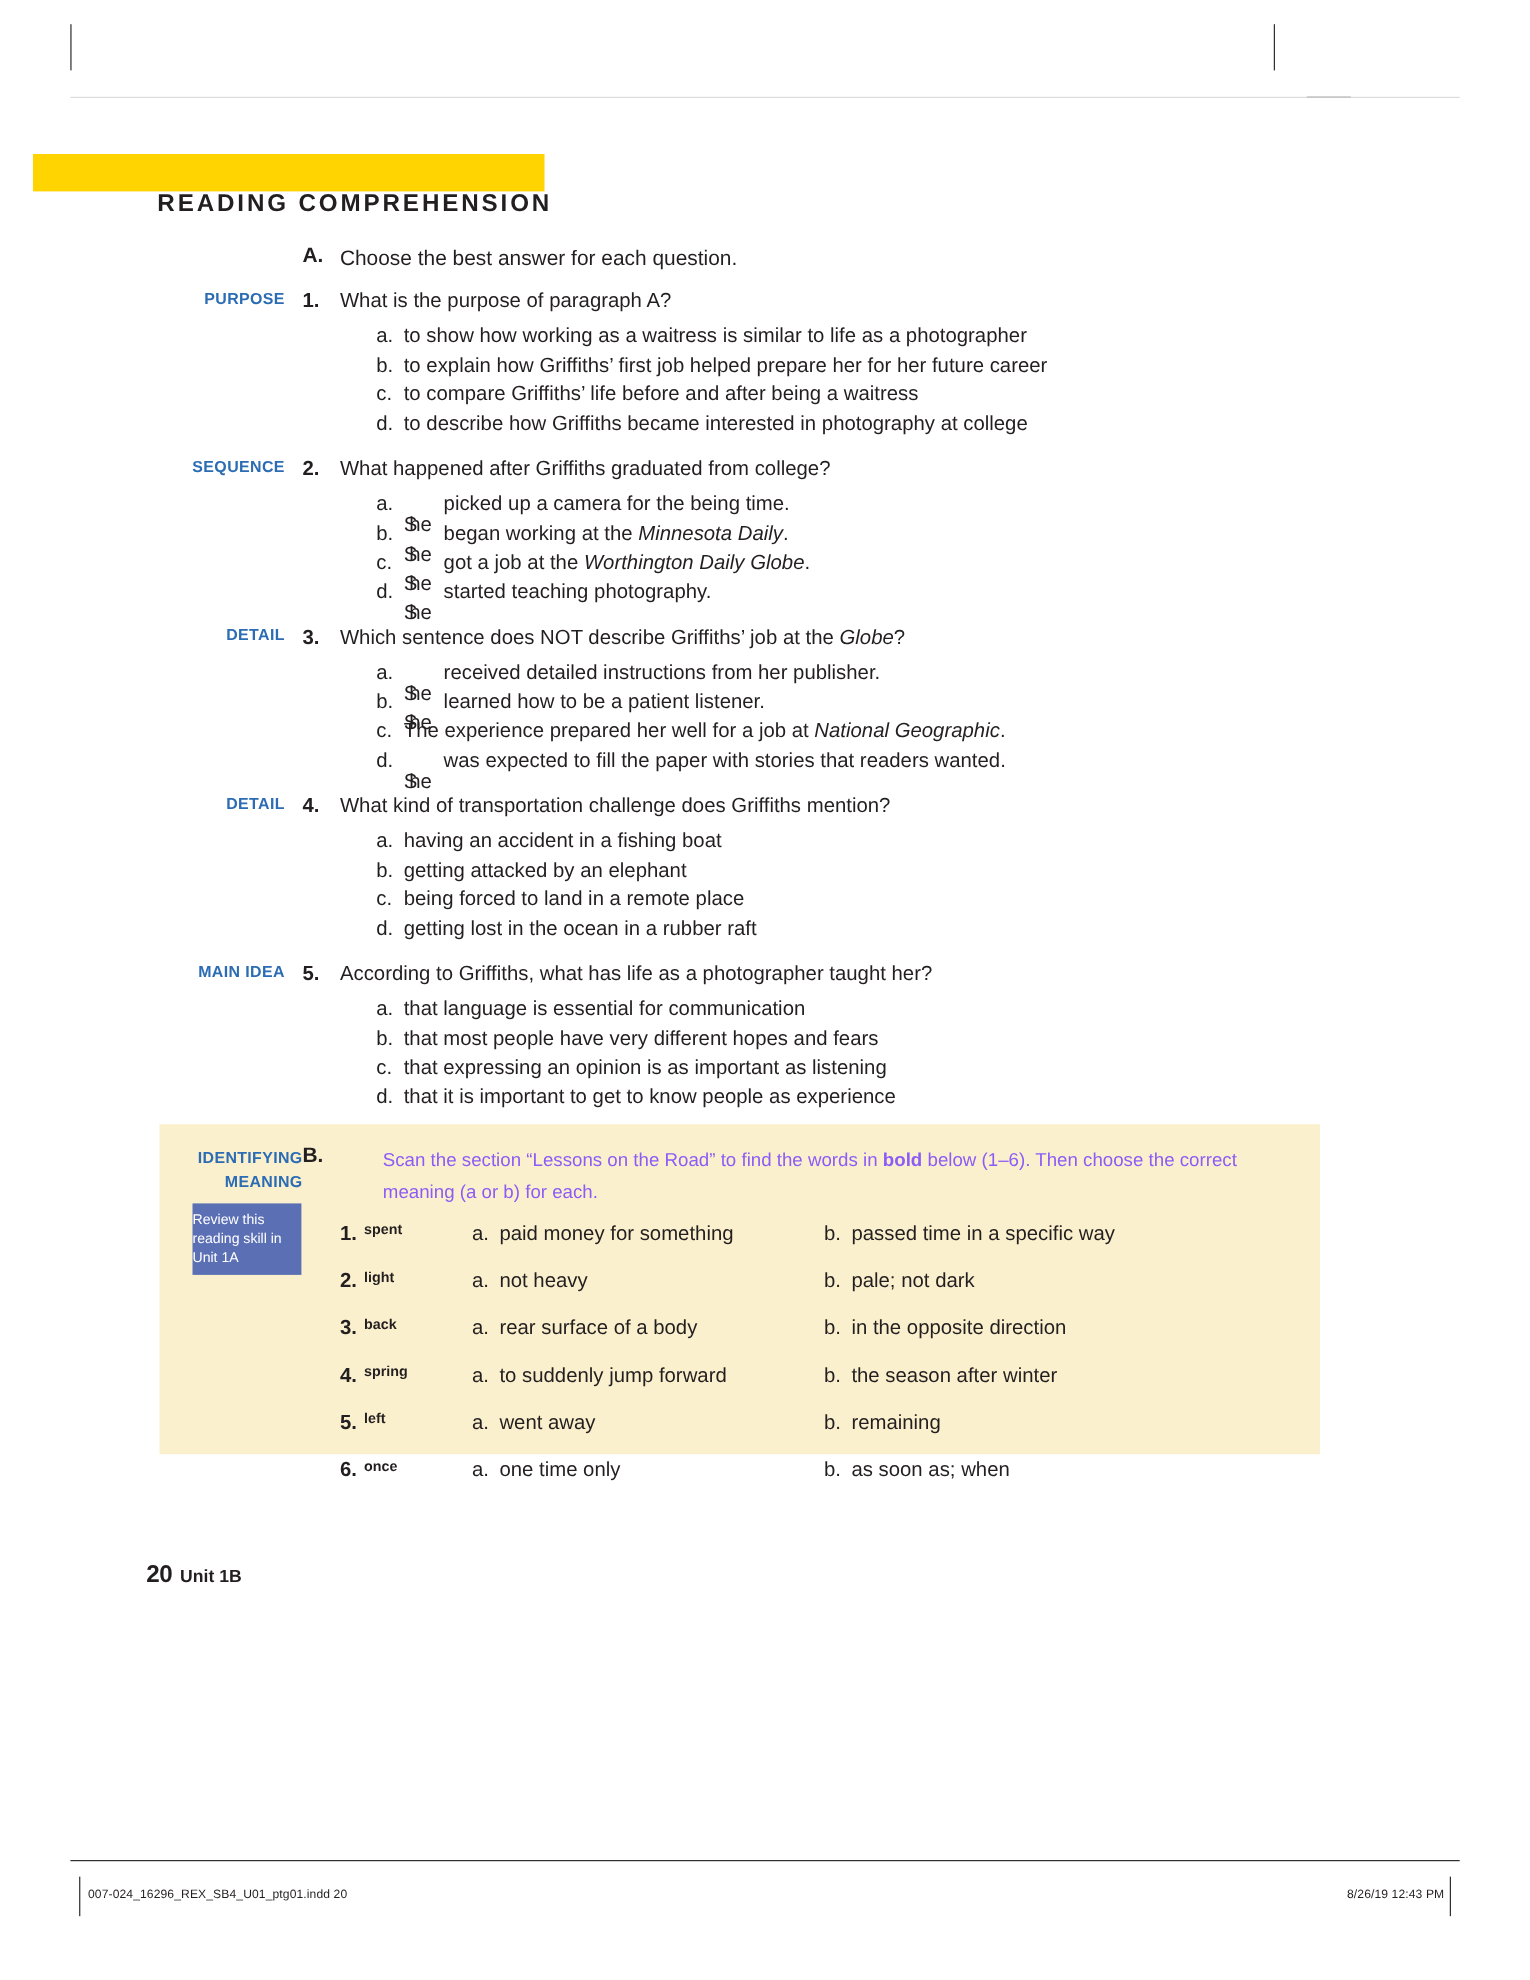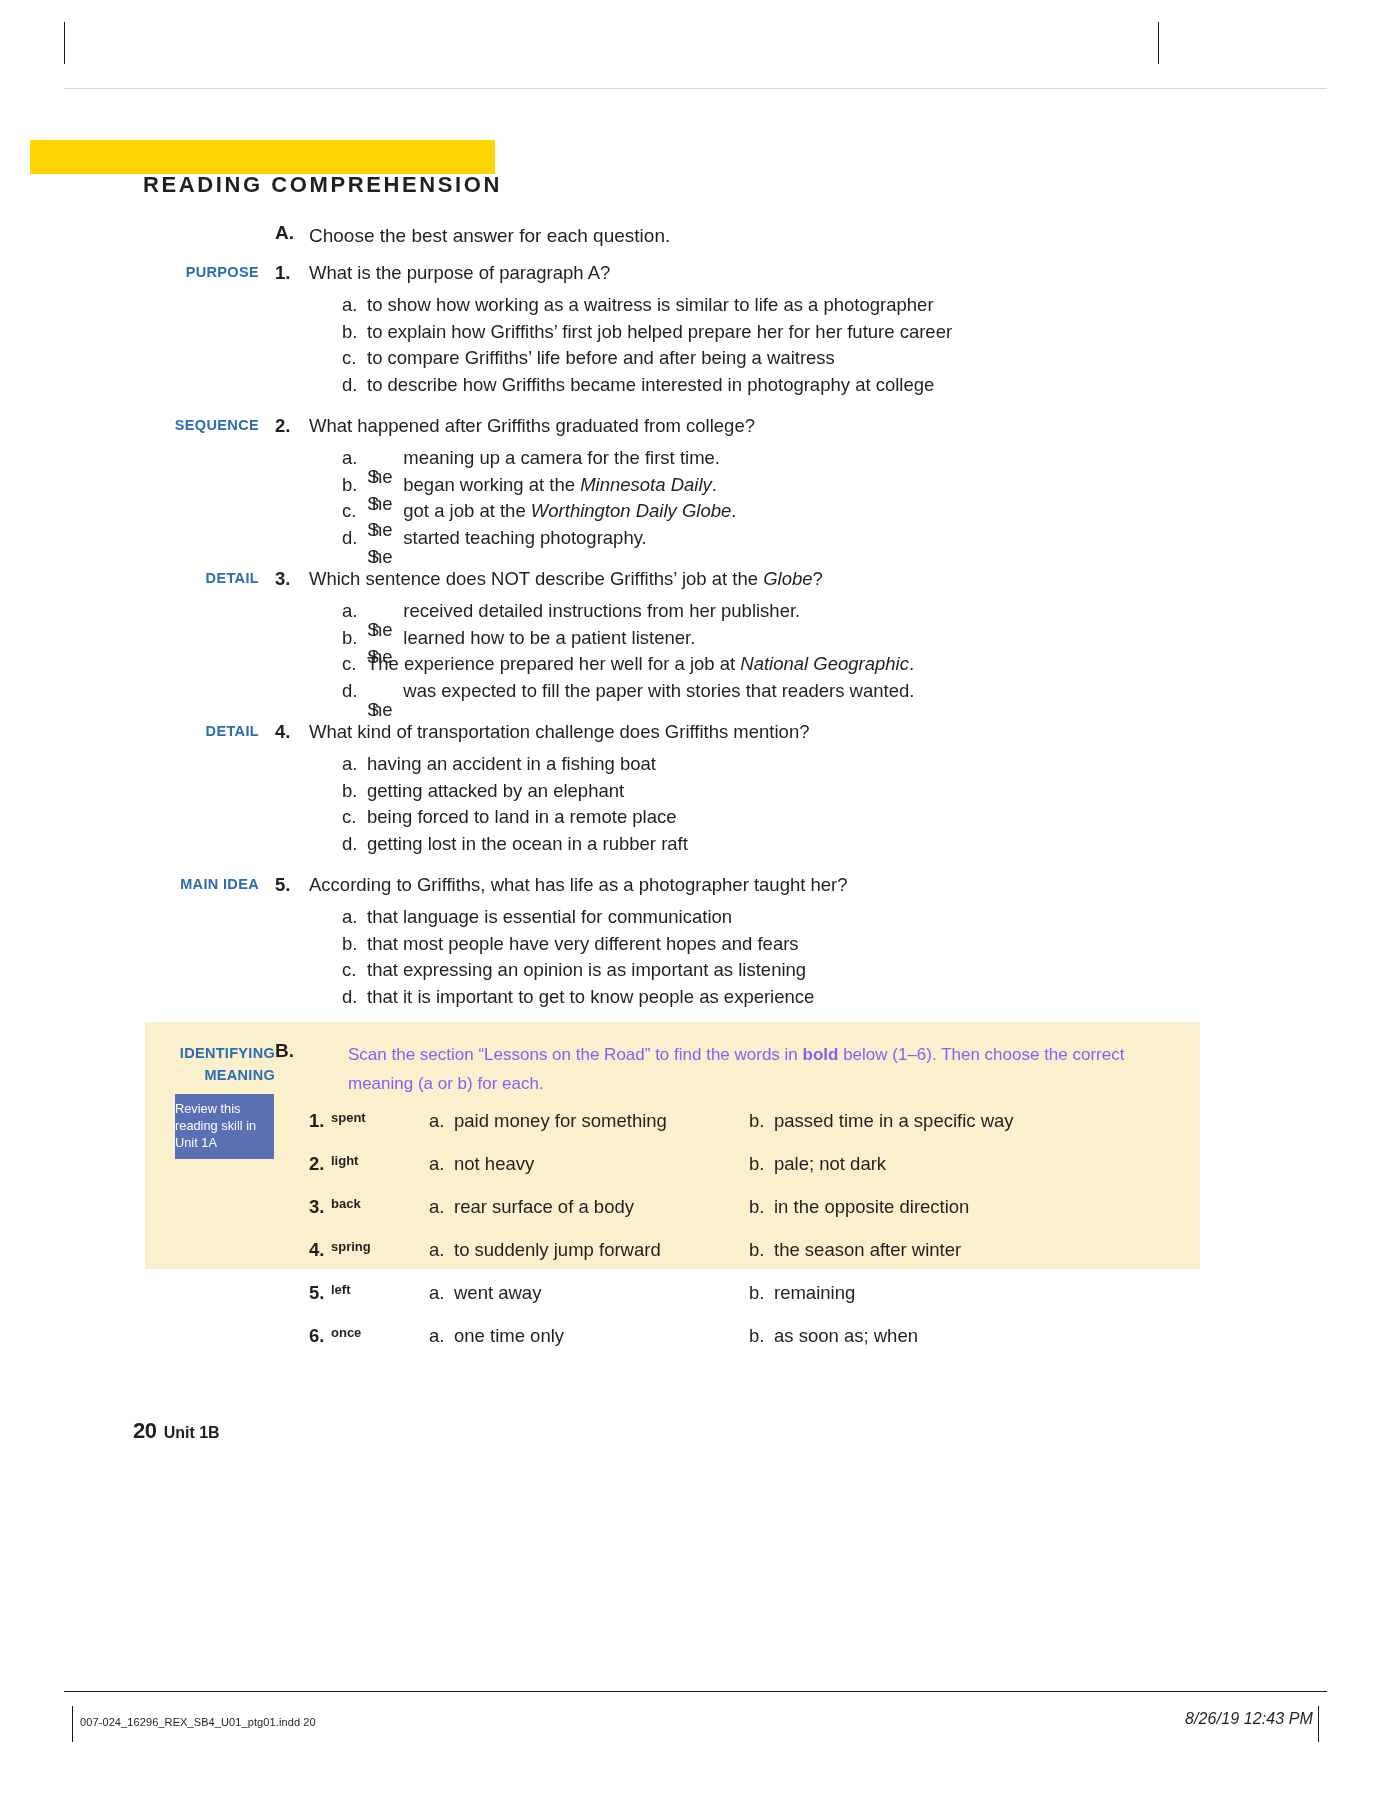--- a/index.html
+++ b/index.html
@@ -161,21 +161,21 @@
     left: 5px;
     top: 0;
   }
 
   
   .panel {
     position: absolute;
     left: 145px;
     top: 1022px;
     width: 1055px;
-    height: 247px;
+    height: 300px;
     background: #fbf0cd;
   }
   .panel-inner {
     position: absolute;
     left: 0;
     top: 0;
     right: 0;
     bottom: 0;
   }
   .panel-gutter {
@@ -286,24 +286,23 @@
     left: 80px;
     bottom: 72px;
     font-size: 11px;
     color: #231f20;
     letter-spacing: 0.1px;
   }
   .slug-right {
     position: absolute;
     right: 78px;
     bottom: 72px;
-    font-size: 16px;
+    font-size: 11px;
     color: #231f20;
     letter-spacing: 0.1px;
-    font-style: italic;
   }
   .slug-rule {
     position: absolute;
     width: 1px;
     height: 36px;
     background: #1a1a1a;
     bottom: 58px;
   }
 </style>
 </head>
@@ -355,21 +354,21 @@
 
     <div class="q-block">
       <div class="q-row">
         <div class="q-gutter">SEQUENCE</div>
         <div class="q-num">2.</div>
         <div class="q-text">What happened after Griffiths graduated from college?</div>
       </div>
       <div class="opts">
         <div class="opt-row">
           <div class="opt-letter">a.</div>
-          <div class="opt-text"><span class="she"><span class="s">S</span><span class="he">he</span></span>&nbsp; <span>meaning up a camera for the first time.</span></div>
+          <div class="opt-text"><span class="she"><span class="s">S</span><span class="he">he</span></span>&nbsp; <span>picked up a camera for the being time.</span></div>
         </div>
         <div class="opt-row">
           <div class="opt-letter">b.</div>
           <div class="opt-text"><span class="she"><span class="s">S</span><span class="he">he</span></span>&nbsp; <span>began working at the </span><i>Minnesota Daily</i><span>.</span></div>
         </div>
         <div class="opt-row">
           <div class="opt-letter">c.</div>
           <div class="opt-text"><span class="she"><span class="s">S</span><span class="he">he</span></span>&nbsp; <span>got a job at the </span><i>Worthington Daily Globe</i><span>.</span></div>
         </div>
         <div class="opt-row">

